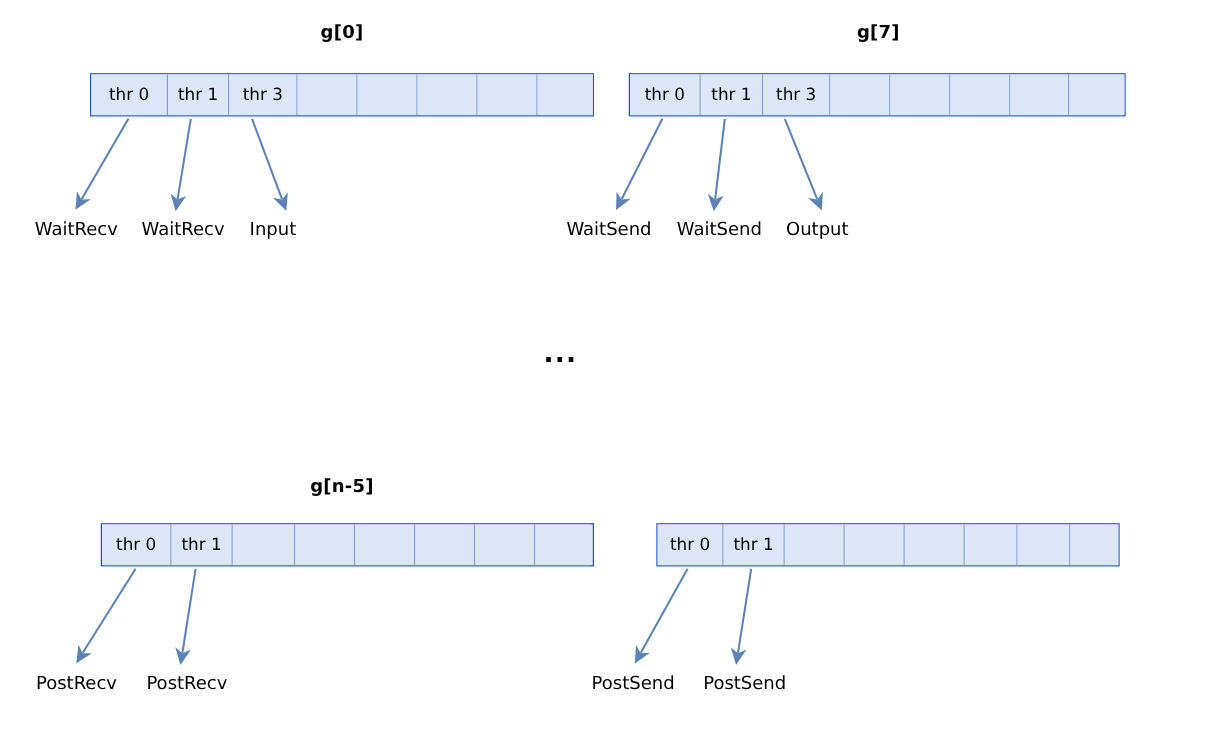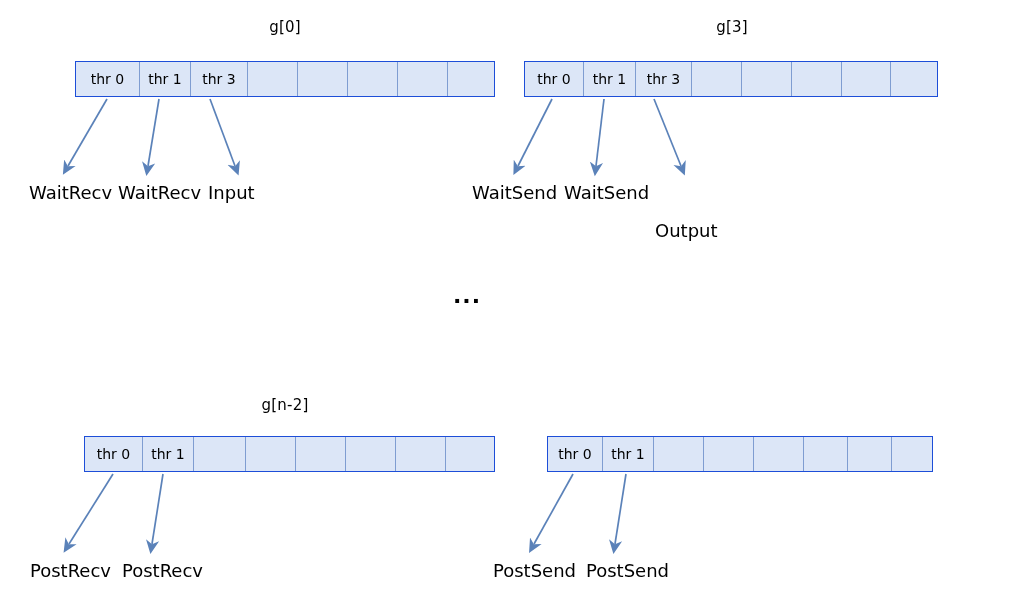--- a/index.html
+++ b/index.html
@@ -17,21 +17,21 @@
   }
   .canvas {
     position: absolute;
     left: 0; top: 0;
     width: 1024px;
     height: 614px;
   }
   .group-title {
     position: absolute;
     font-size: 15px;
-    font-weight: normal;
+    font-weight: bold;
     color: #000000;
     text-align: center;
     white-space: nowrap;
     letter-spacing: 0.2px;
   }
   .bar {
     position: absolute;
     display: flex;
     box-sizing: border-box;
     height: 36px;
@@ -56,21 +56,21 @@
   .cell.empty { color: transparent; }
   .arrow-layer {
     position: absolute;
     left: 0; top: 0;
     width: 1024px;
     height: 614px;
     pointer-events: none;
   }
   .leaf-label {
     position: absolute;
-    font-size: 18px;
+    font-size: 15px;
     color: #000000;
     white-space: nowrap;
   }
   .ellipsis {
     position: absolute;
     font-size: 22px;
     font-weight: bold;
     color: #000000;
     letter-spacing: 1px;
   }
@@ -90,40 +90,40 @@
     <div class="cell empty" style="width:50px;"></div>
     <div class="cell empty" style="width:50px;"></div>
     <div class="cell empty" style="width:50px;"></div>
     <div class="cell empty" style="width:46px;"></div>
   </div>
 
   <div class="leaf-label" style="left:29px; top:182px;">WaitRecv</div>
   <div class="leaf-label" style="left:118px; top:182px;">WaitRecv</div>
   <div class="leaf-label" style="left:208px; top:182px;text-align:right;">Input</div>
 
-  <div class="group-title" style="left:672px; top:18px; width:120px;">g[3]</div>
+  <div class="group-title" style="left:672px; top:18px; width:120px;">g[7]</div>
 
   <div class="bar" style="left:524px; top:61px; width:414px;">
     <div class="cell" style="width:59px;">thr 0</div>
     <div class="cell" style="width:52px;">thr 1</div>
     <div class="cell" style="width:56px;">thr 3</div>
     <div class="cell empty" style="width:50px;"></div>
     <div class="cell empty" style="width:50px;"></div>
     <div class="cell empty" style="width:50px;"></div>
     <div class="cell empty" style="width:49px;"></div>
     <div class="cell empty" style="width:46px;"></div>
   </div>
 
   <div class="leaf-label" style="left:472px; top:182px;">WaitSend</div>
   <div class="leaf-label" style="left:564px; top:182px;">WaitSend</div>
-  <div class="leaf-label" style="left:655px; top:182px;margin-top:38px;">Output</div>
+  <div class="leaf-label" style="left:655px; top:182px;">Output</div>
 
   <div class="ellipsis" style="left:453px; top:283px;">...</div>
 
-  <div class="group-title" style="left:195px; top:396px; width:180px;">g[n-2]</div>
+  <div class="group-title" style="left:195px; top:396px; width:180px;">g[n-5]</div>
 
   <div class="bar" style="left:84px; top:436px; width:411px;">
     <div class="cell" style="width:58px;">thr 0</div>
     <div class="cell" style="width:51px;">thr 1</div>
     <div class="cell empty" style="width:52px;"></div>
     <div class="cell empty" style="width:50px;"></div>
     <div class="cell empty" style="width:50px;"></div>
     <div class="cell empty" style="width:50px;"></div>
     <div class="cell empty" style="width:50px;"></div>
     <div class="cell empty" style="width:46px;"></div>

